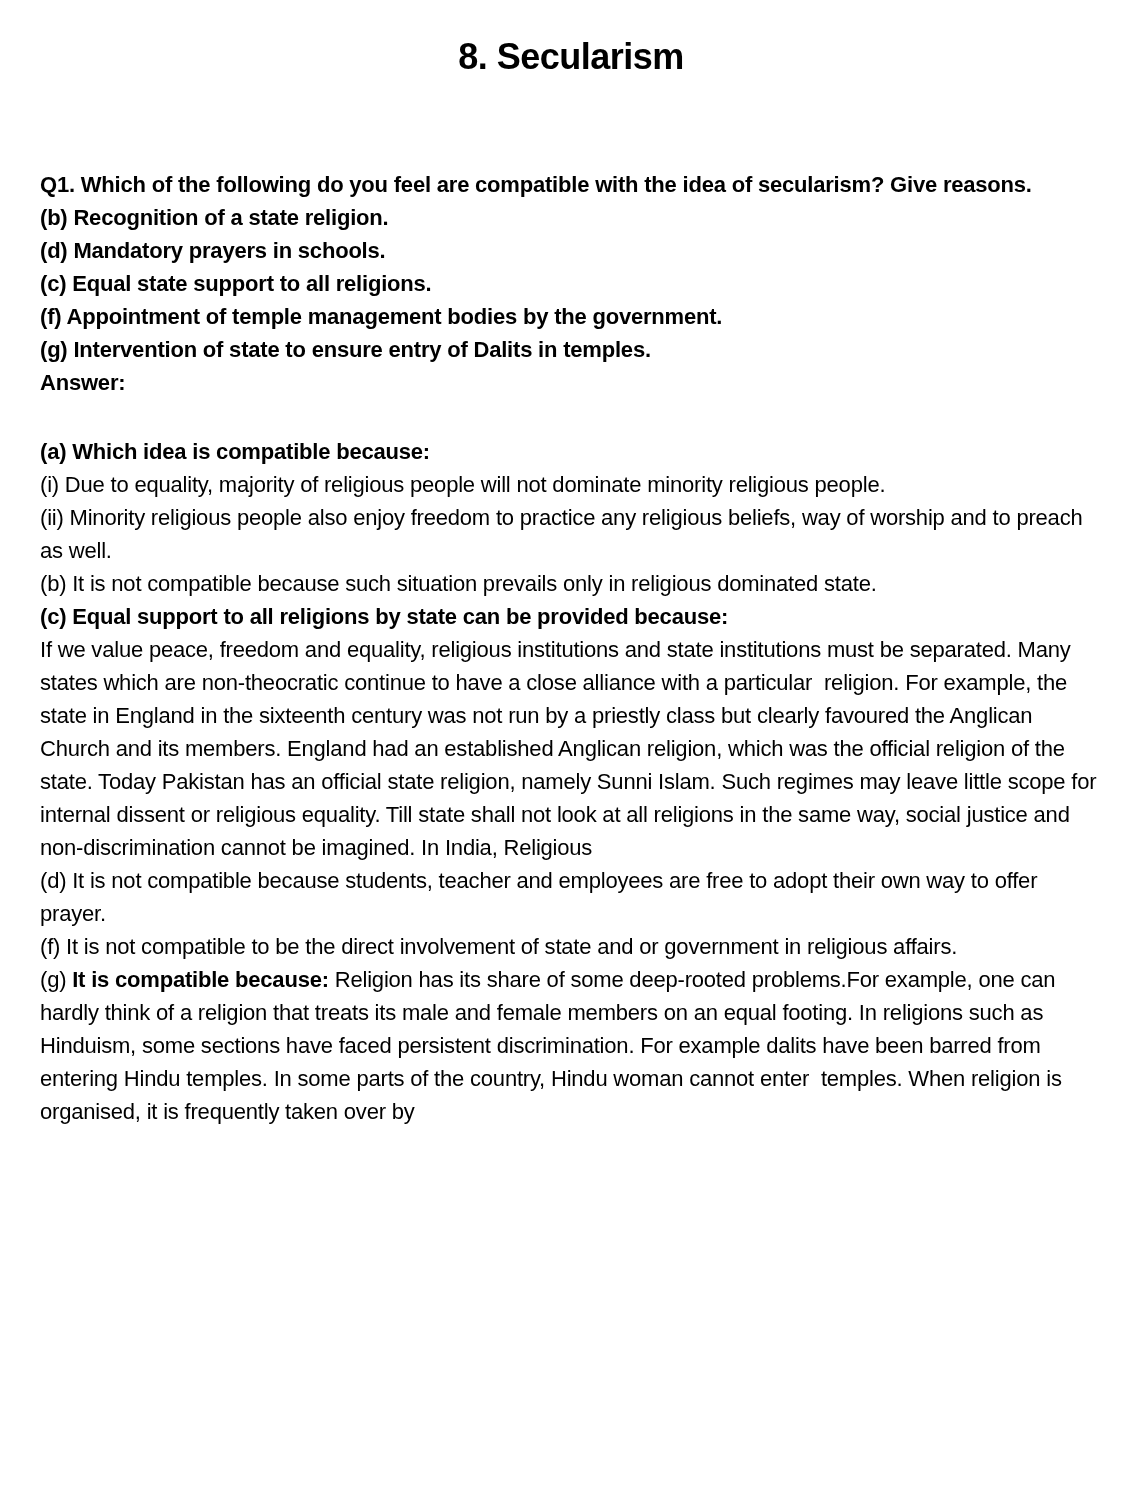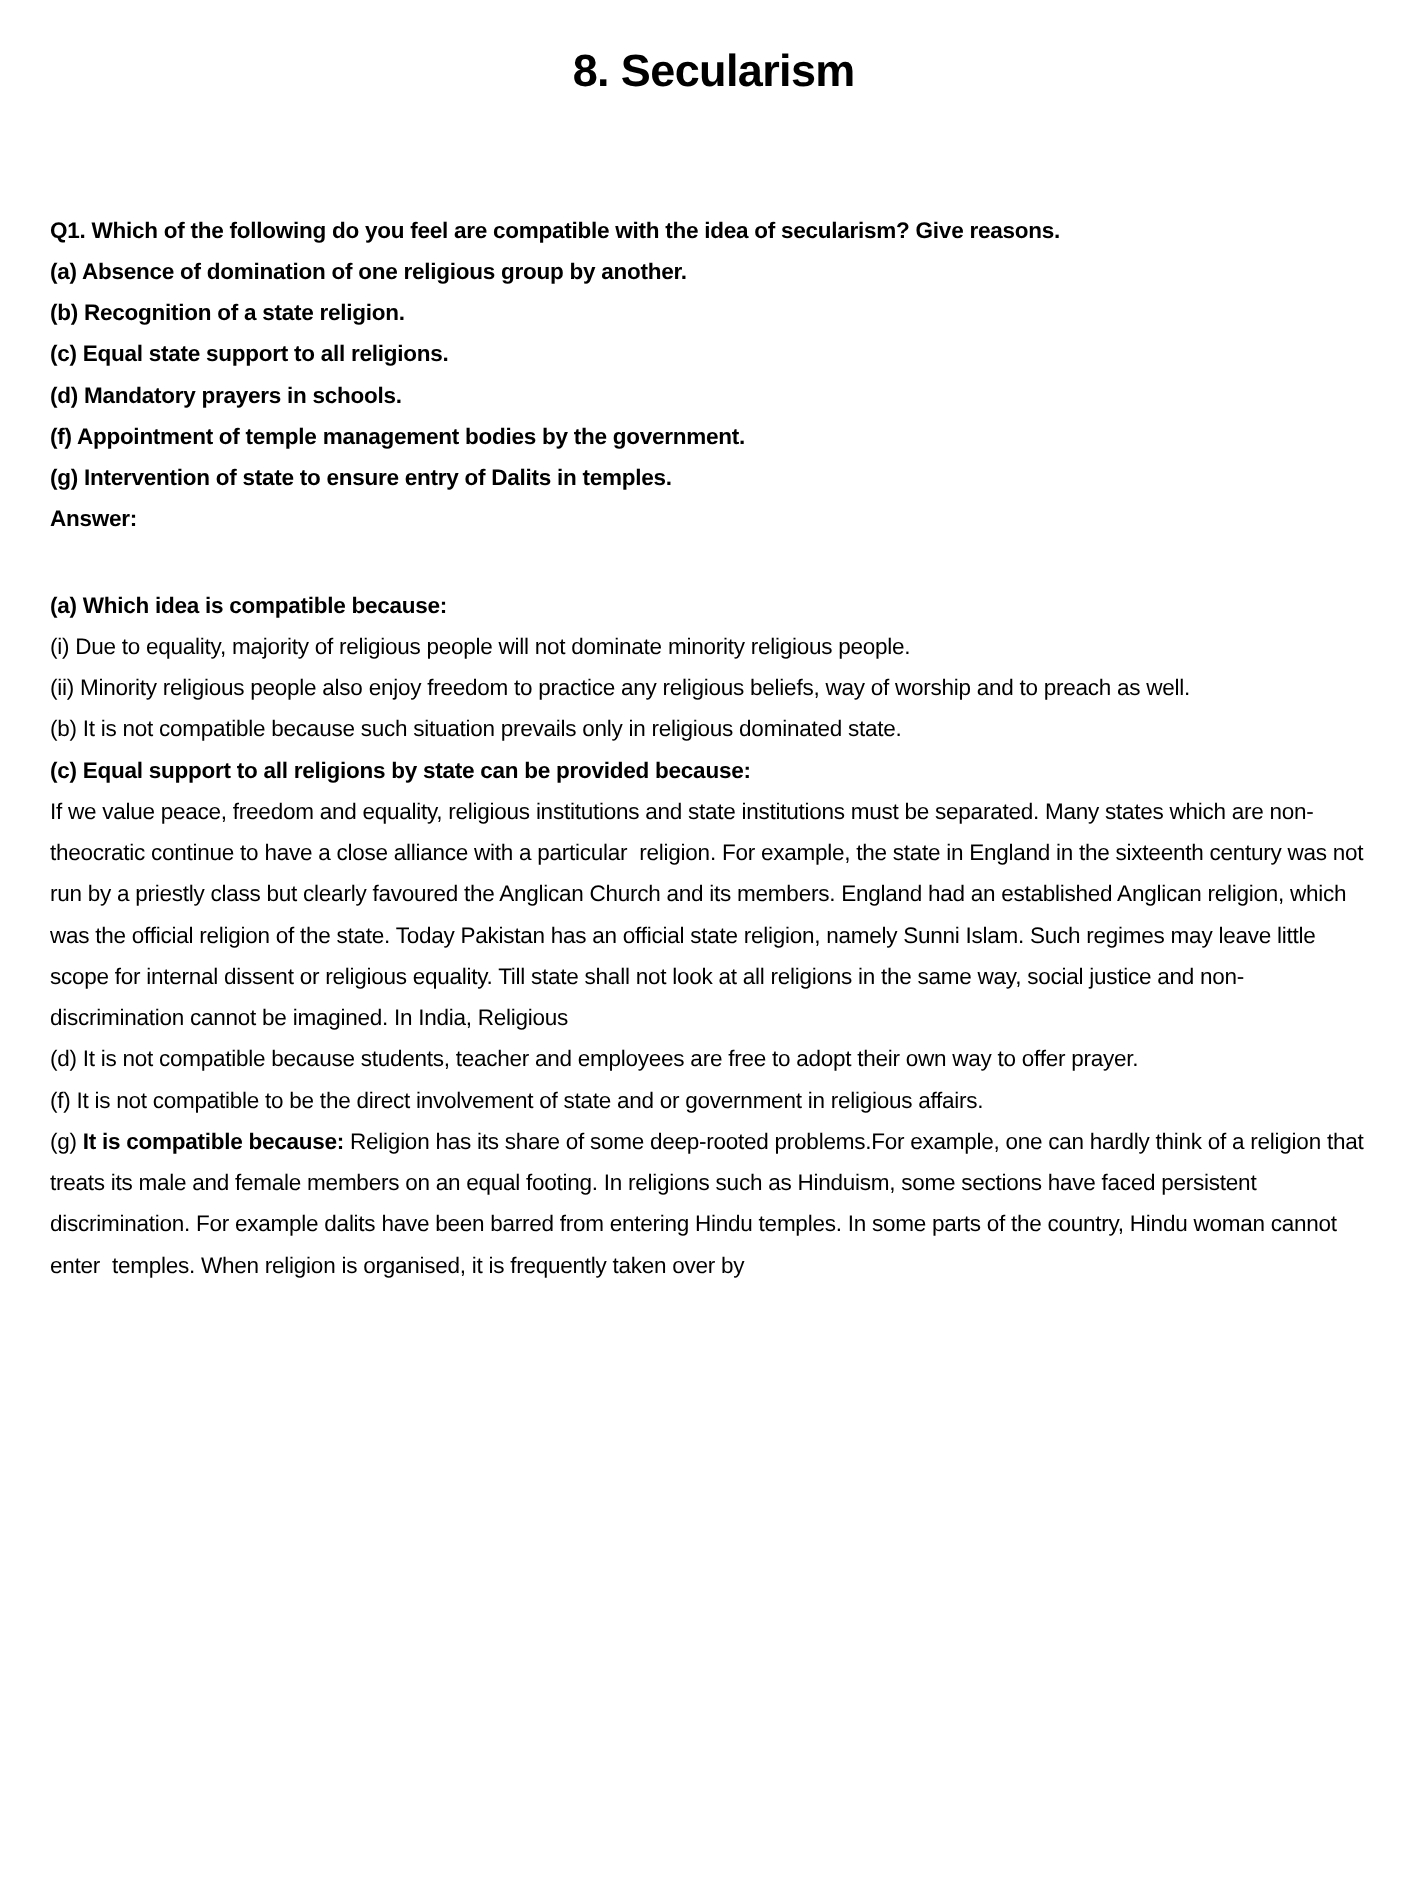--- a/index.html
+++ b/index.html
@@ -24,45 +24,44 @@
   .doc-title {
     margin: 0;
     font-size: 36px;
     line-height: 46px;
     font-weight: 700;
     text-align: center;
     letter-spacing: -0.5px;
   }
   p {
     margin: 0;
-    font-size: 18px;
+    font-size: 22px;
     line-height: 33px;
     letter-spacing: -0.2px;
     white-space: pre-wrap;
   }
   .bold { font-weight: 700; }
   .q-heading { margin-top: 88px; }
   .answer-label { }
   .answers { margin-top: 36px; }
 </style>
 </head>
 <body>
 
 <main class="page">
 
   <h1 class="doc-title">8. Secularism</h1>
 
   <section>
     <p class="q-heading bold">Q1. Which of the following do you feel are compatible with the idea of secularism? Give reasons.</p>
 
     <div class="options">
-        <p class="bold">(a) Absence of domination of one religious group by another.</p>
         <p class="bold">(b) Recognition of a state religion.</p>
+        <p class="bold">(d) Mandatory prayers in schools.</p>
         <p class="bold">(c) Equal state support to all religions.</p>
-        <p class="bold">(d) Mandatory prayers in schools.</p>
         <p class="bold">(f) Appointment of temple management bodies by the government.</p>
         <p class="bold">(g) Intervention of state to ensure entry of Dalits in temples.</p>
       </div>
   </section>
 
   <p class="answer-label bold">Answer:</p>
 
   <section class="answers">
       <p><span class="bold">(a) Which idea is compatible because:</span></p>
       <p><span>(i) Due to equality, majority of religious people will not dominate minority religious people.</span></p>

